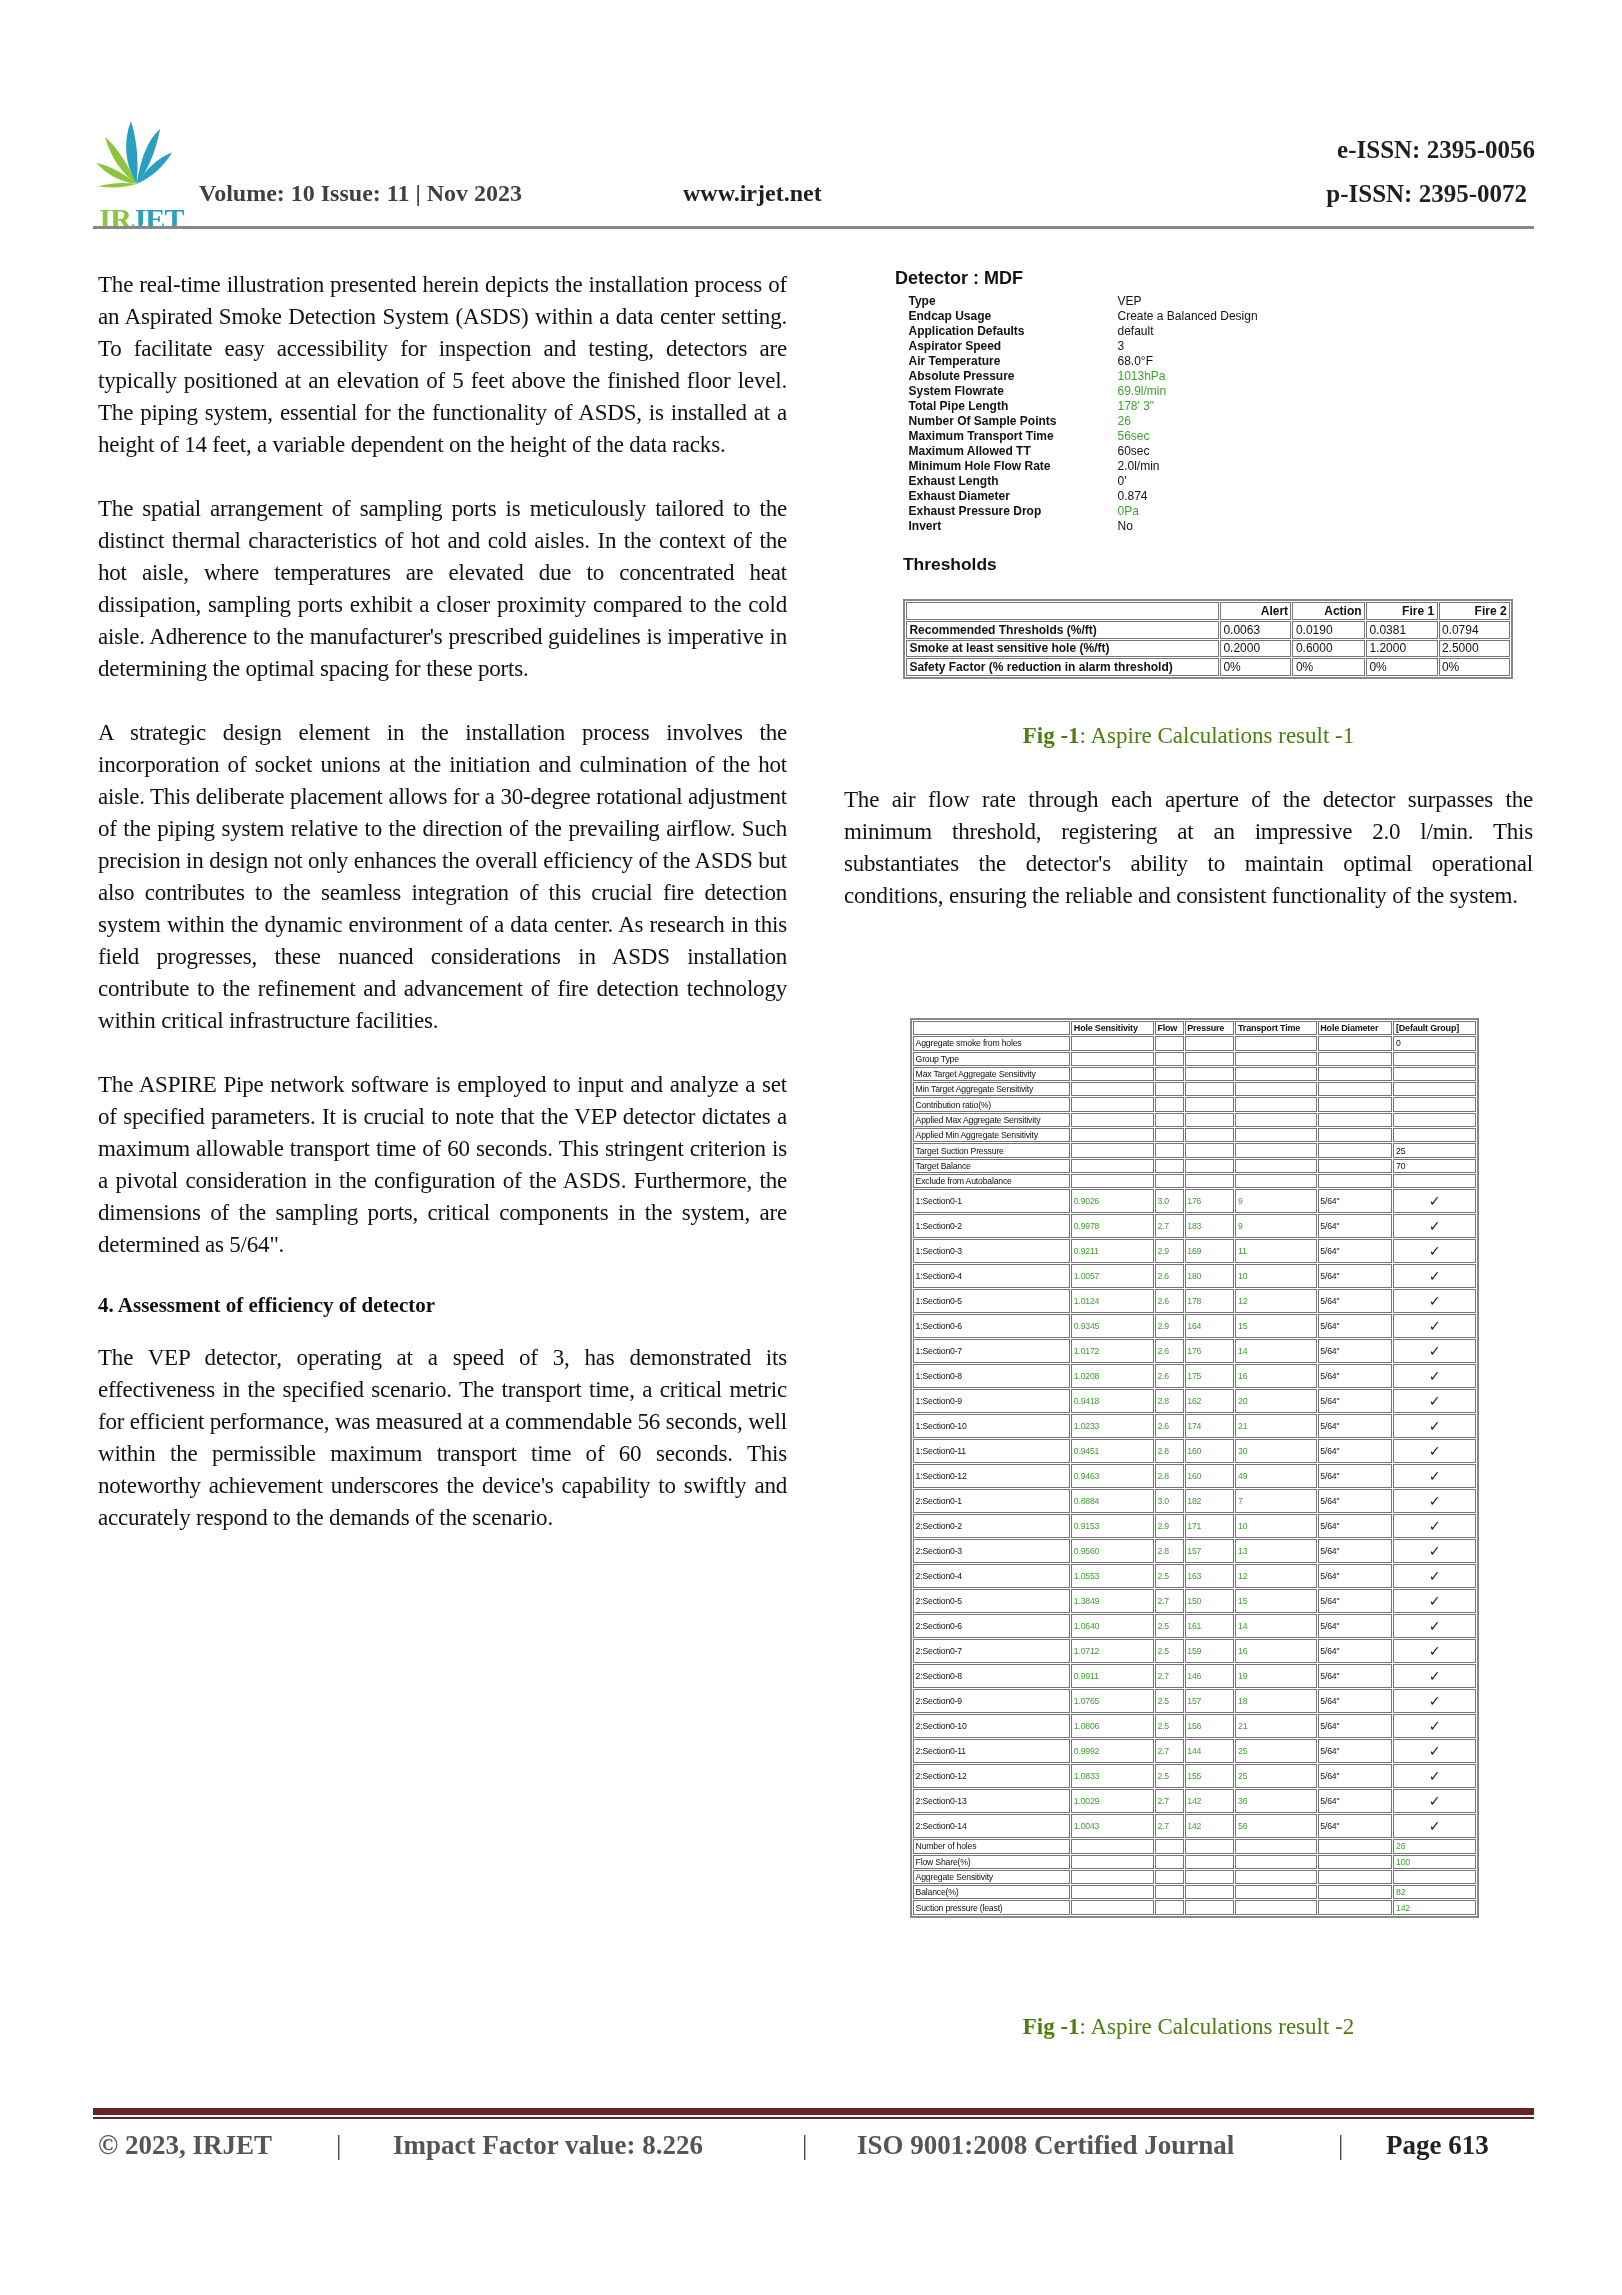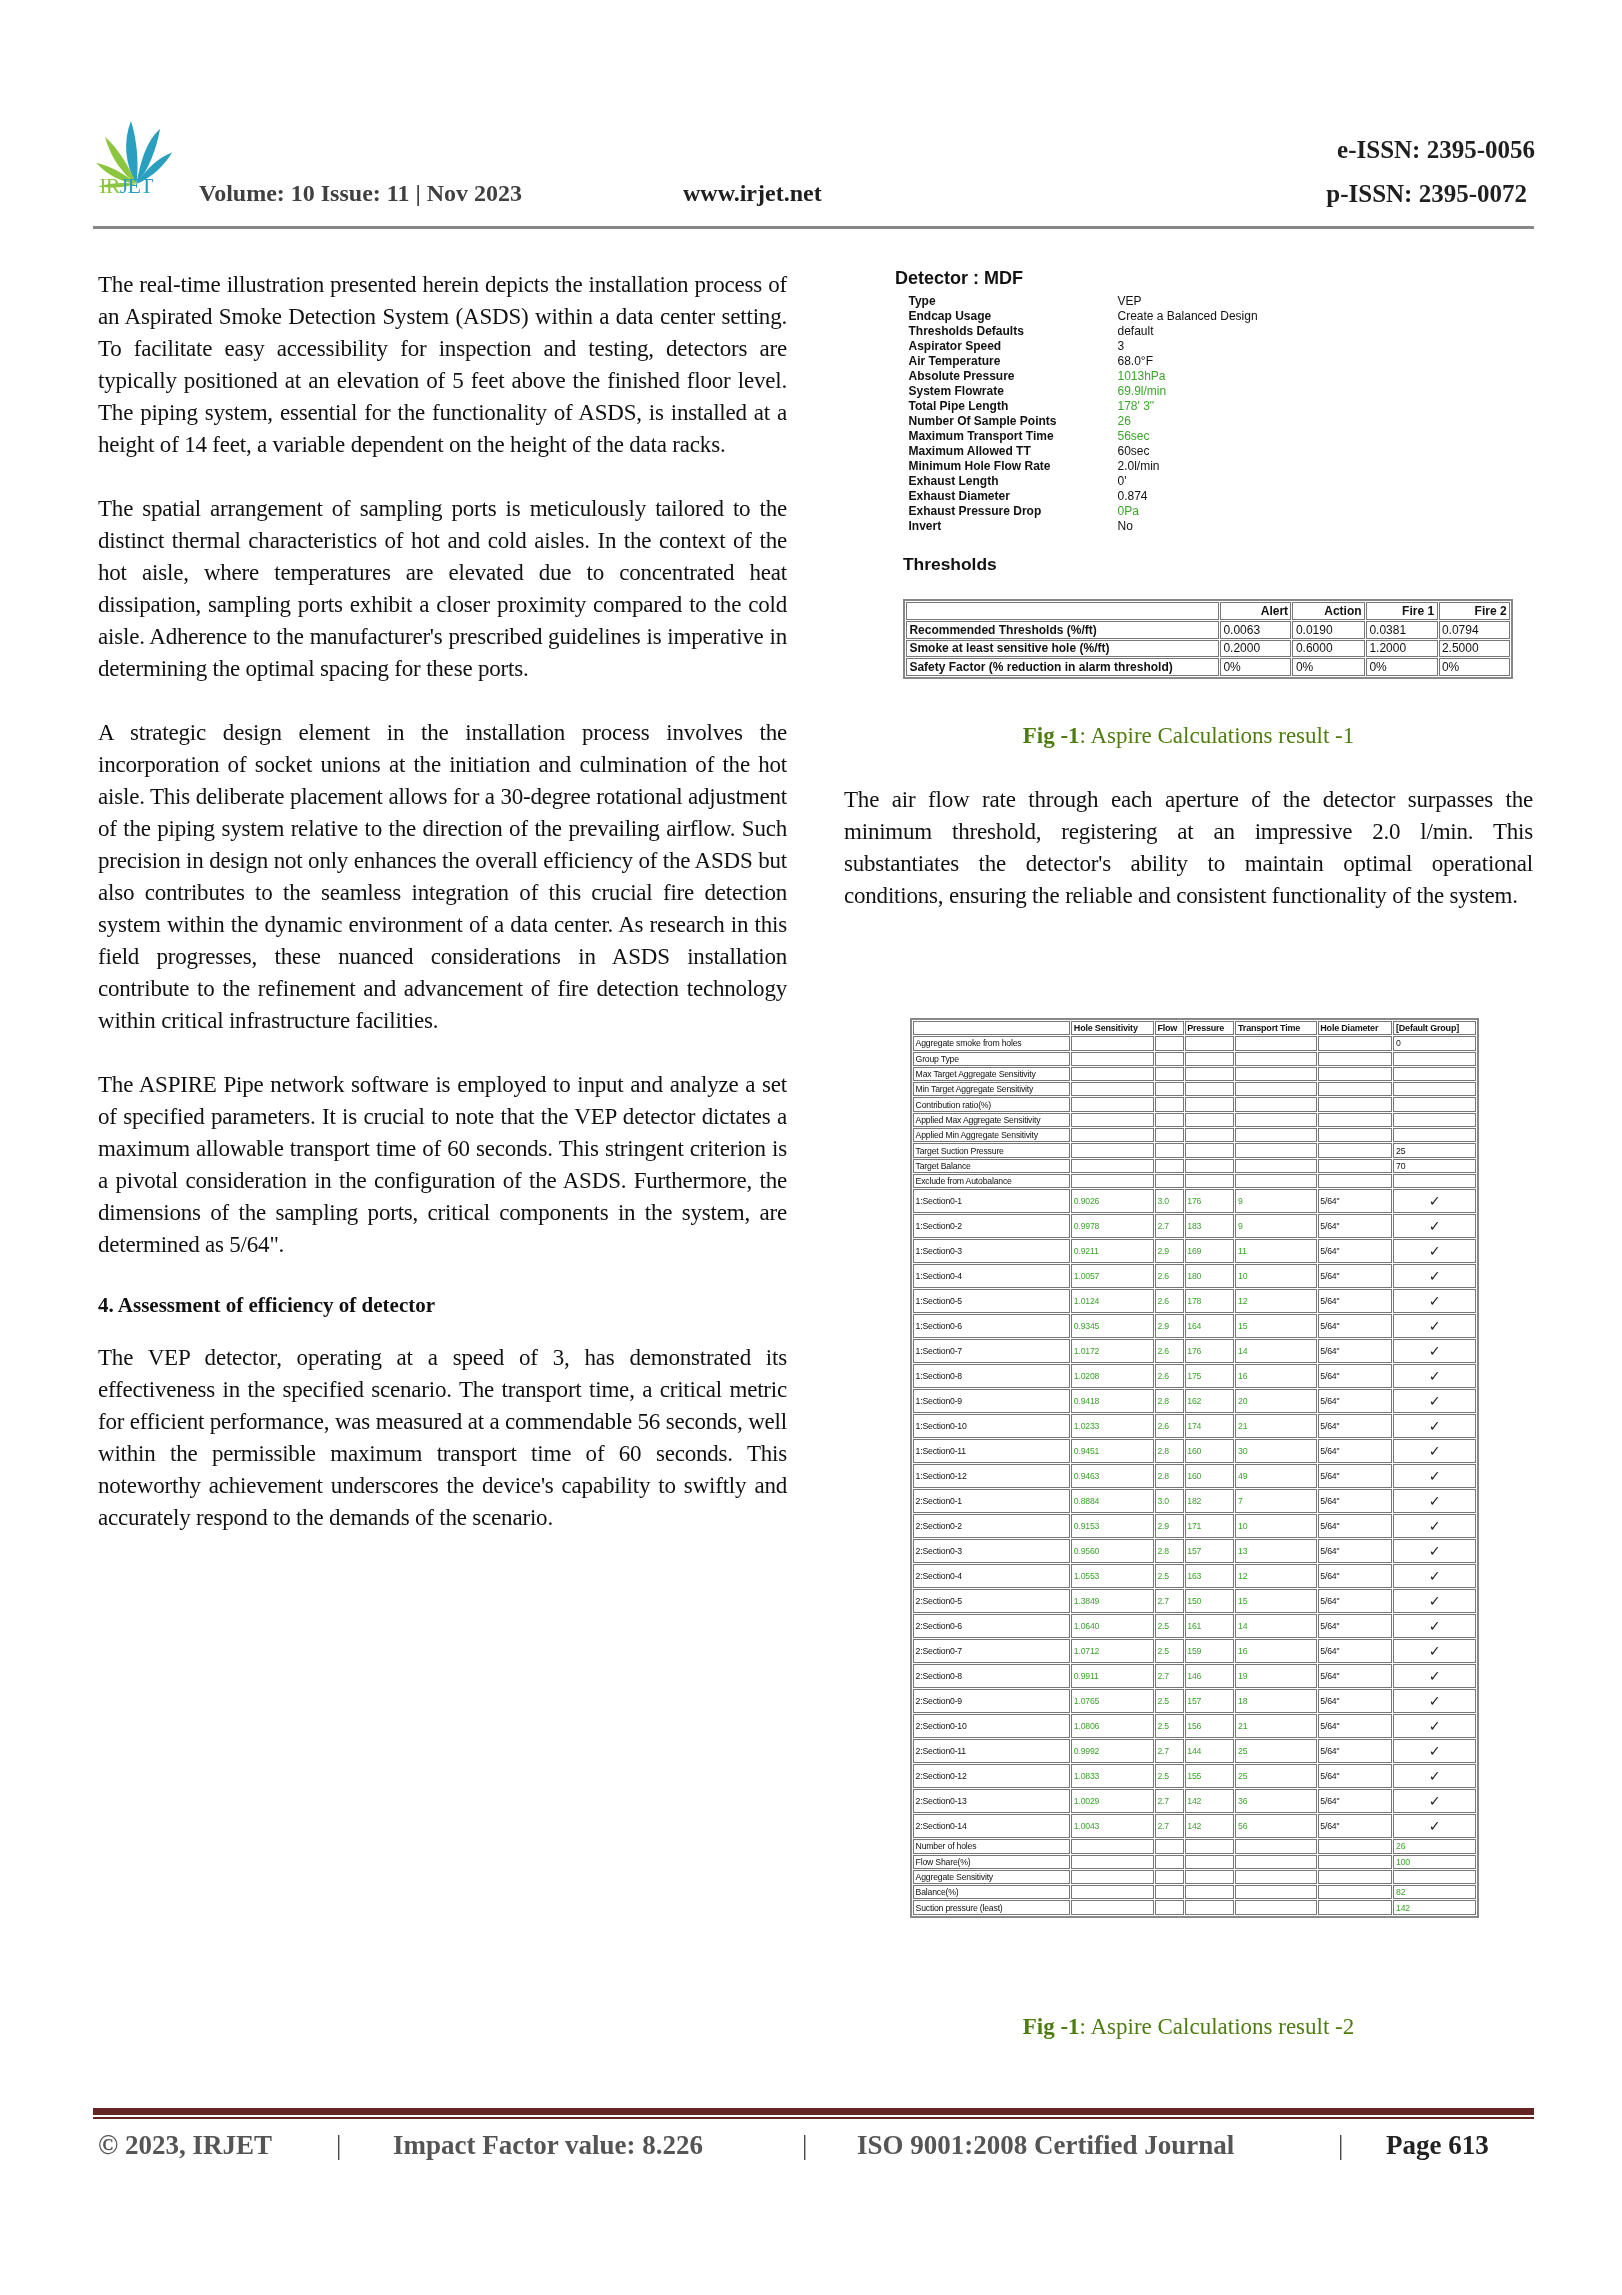--- a/index.html
+++ b/index.html
@@ -3,21 +3,21 @@
 <meta charset="utf-8">
 <style>
   * { box-sizing: border-box; margin: 0; padding: 0; }
   html, body { width: 1623px; height: 2295px; background: #ffffff; }
   body { position: relative; font-family: "Liberation Serif", "DejaVu Serif", serif; color: #111; overflow: hidden; }
 
   
   .header { position: absolute; left: 93px; top: 117px; width: 1442px; height: 119px; }
   .logo { position: absolute; left: 0; top: 0; width: 87px; height: 93px; }
   .logo svg { position: absolute; left: 0; top: 0; }
-  .logo-text { position: absolute; left: 6.3px; top: 56px; font-family: "Liberation Serif", serif; font-size: 22px; letter-spacing: -0.8px; }
+  .logo-text { position: absolute; left: 6.3px; top: 85px; font-family: "Liberation Serif", serif; font-size: 30px; letter-spacing: -0.8px; font-weight: bold; }
   .logo-text .ir { color: #8cc63f; }
   .logo-text .jet { color: #2a9fbf; }
   .journal-title { position: absolute; left: 101px; top: 16px; font-family: "Liberation Serif", serif; font-weight: bold; font-size: 30px; color: #1f1f1f; letter-spacing: -0.2px; }
   .eissn { position: absolute; right: 0; top: 19px; font-family: "Liberation Serif", serif; font-weight: bold; font-size: 25px; color: #1f1f1f; }
   .volume { position: absolute; left: 106px; top: 63px; font-family: "Liberation Serif", serif; font-weight: bold; font-size: 24px; color: #404040; }
   .website { position: absolute; left: 590px; top: 63px; font-family: "Liberation Serif", serif; font-weight: bold; font-size: 24px; color: #1f1f1f; }
   .pissn { position: absolute; right: 8px; top: 63px; font-family: "Liberation Serif", serif; font-weight: bold; font-size: 25px; color: #1f1f1f; }
   .header-rule { position: absolute; left: 93px; top: 226px; width: 1441px; height: 3.2px; background: #888; }
 
   
@@ -98,21 +98,21 @@
   <div class="det-list" id="det-list">
       <div class="det-row">
         <span class="det-key">Type</span>
         <span class="det-val">VEP</span>
       </div>
       <div class="det-row">
         <span class="det-key">Endcap Usage</span>
         <span class="det-val">Create a Balanced Design</span>
       </div>
       <div class="det-row">
-        <span class="det-key">Thresholds Defaults</span>
+        <span class="det-key">Application Defaults</span>
         <span class="det-val">default</span>
       </div>
       <div class="det-row">
         <span class="det-key">Aspirator Speed</span>
         <span class="det-val">3</span>
       </div>
       <div class="det-row">
         <span class="det-key">Air Temperature</span>
         <span class="det-val">68.0°F</span>
       </div>

